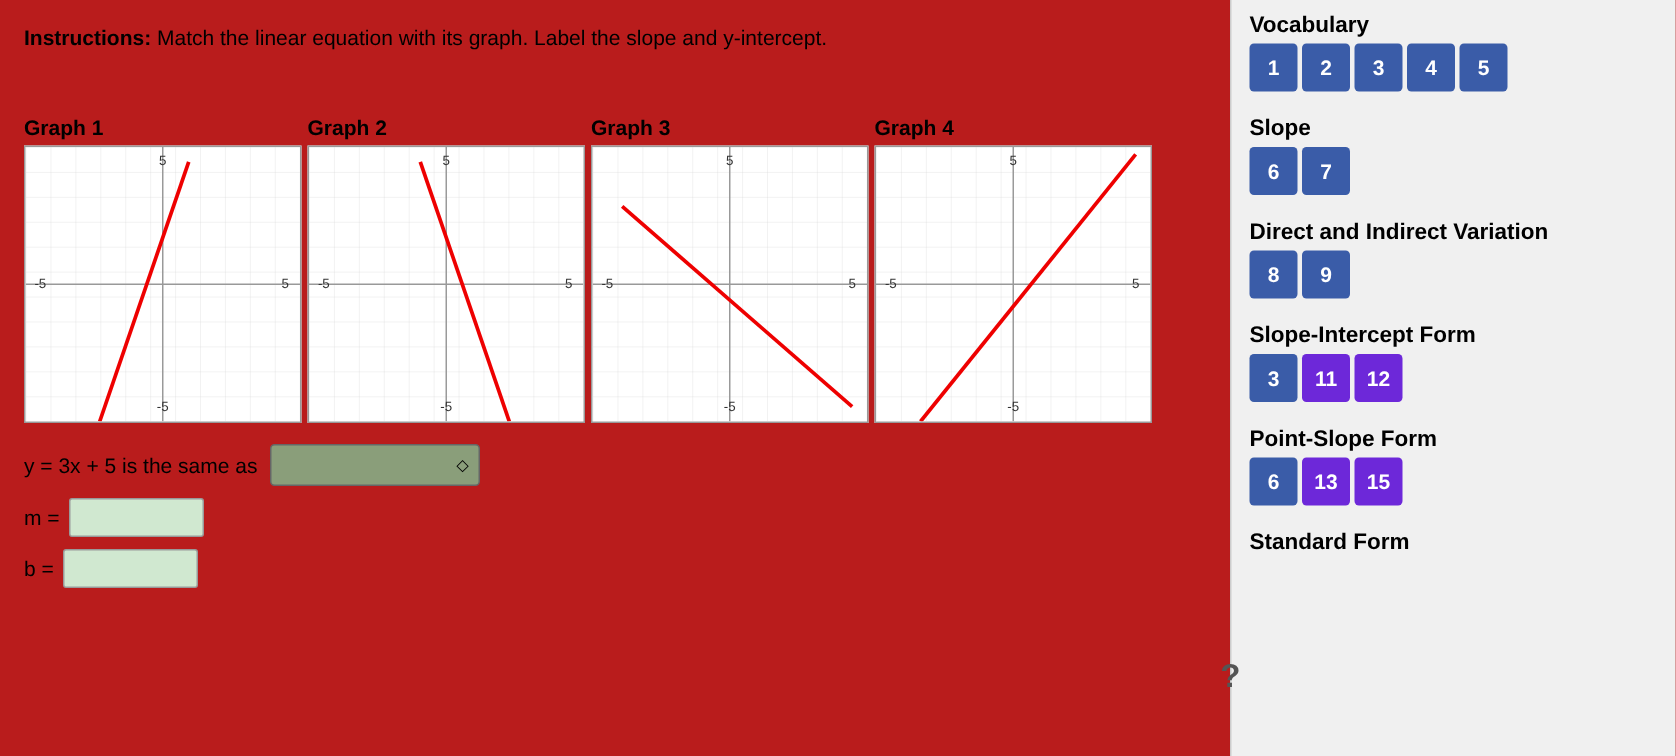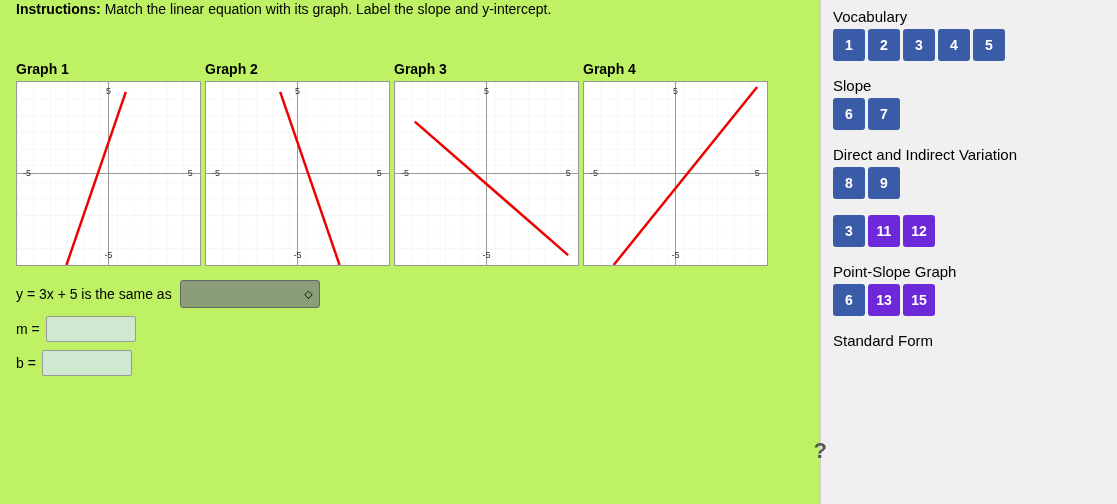--- a/index.html
+++ b/index.html
@@ -6,22 +6,22 @@
     body {
       font-family: Arial, sans-serif;
       background: #e8e8e8;
       display: flex;
       width: 1117px;
       height: 504px;
       overflow: hidden;
     }
     .main-content {
       flex: 1;
-      background: #bef264;
-      padding: 0 16px;
+      background: #b91c1c;
+      padding: 16px 16px;
       display: flex;
       flex-direction: column;
       max-width: 820px;
     }
     .instructions {
       font-size: 14px;
       margin-bottom: 10px;
       line-height: 1.4;
     }
     .instructions strong { font-weight: bold; }
@@ -94,21 +94,21 @@
     .sidebar {
       width: 297px;
       background: #f0f0f0;
       padding: 8px 12px;
       display: flex;
       flex-direction: column;
       gap: 12px;
       border-left: 1px solid #ccc;
     }
     .sidebar-section-title {
-      font-weight: normal;
+      font-weight: bold;
       font-size: 15px;
       margin-bottom: 4px;
     }
     .num-cards-row {
       display: flex;
       gap: 3px;
     }
     .num-card {
       width: 32px;
       height: 32px;
@@ -278,29 +278,30 @@
 
   <div class="section-group">
     <div class="sidebar-section-title">Direct and Indirect Variation</div>
     <div class="num-cards-row">
       <div class="num-card">8</div>
       <div class="num-card">9</div>
     </div>
   </div>
 
   <div class="section-group">
+    <div class="sidebar-section-title">Slope-Intercept Form</div>
     <div class="num-cards-row">
       <div class="num-card">3</div>
       <div class="num-card light">11</div>
       <div class="num-card light">12</div>
     </div>
   </div>
 
   <div class="section-group">
-    <div class="sidebar-section-title">Point-Slope Graph</div>
+    <div class="sidebar-section-title">Point-Slope Form</div>
     <div class="num-cards-row">
       <div class="num-card">6</div>
       <div class="num-card light">13</div>
       <div class="num-card light">15</div>
     </div>
   </div>
 
   <div class="section-group">
     <div class="sidebar-section-title">Standard Form</div>
   </div>

